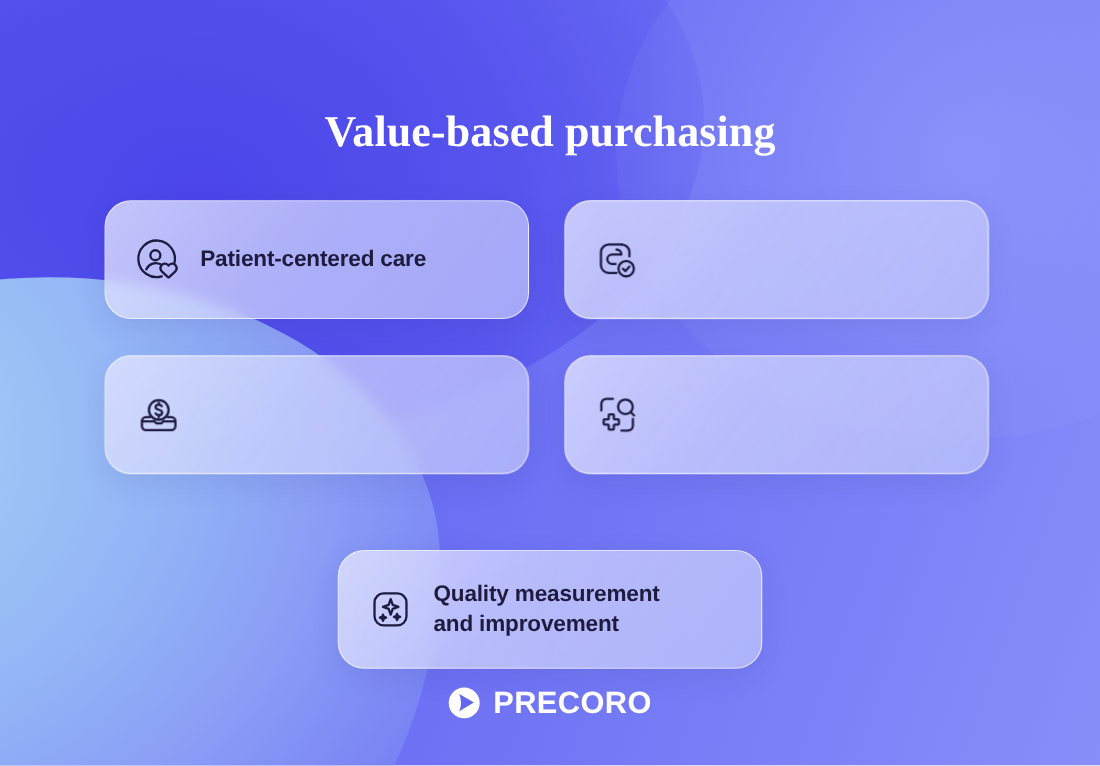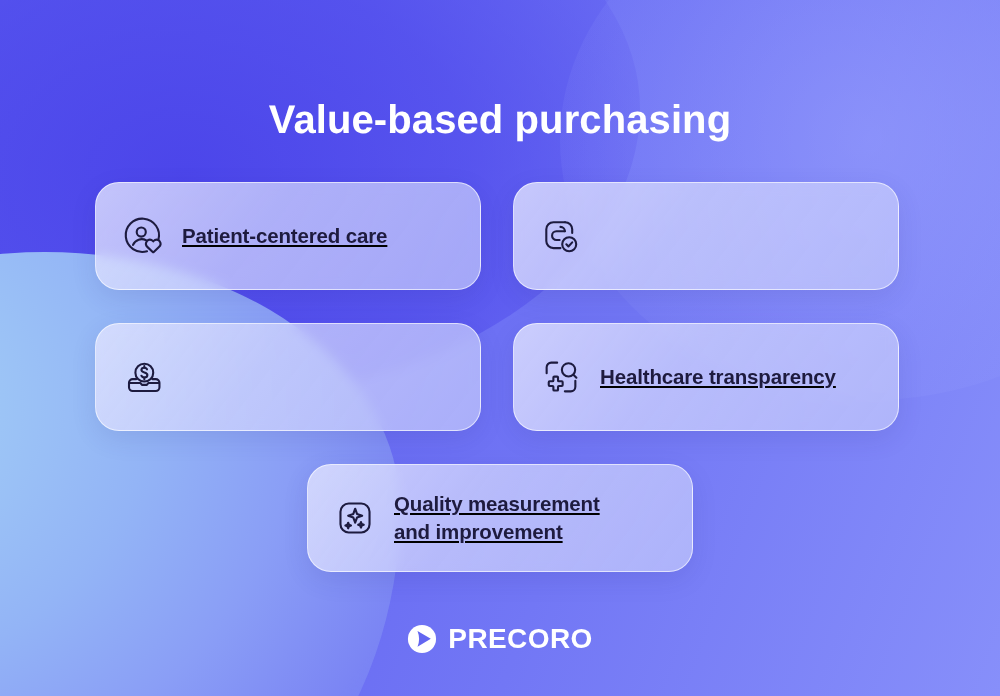--- a/index.html
+++ b/index.html
@@ -78,21 +78,21 @@
     height: 696px;
   }
 
   .poster-title {
     position: absolute;
     left: 0;
     top: 70px;
     width: 1000px;
     text-align: center;
     color: #ffffff;
-    font-family: Liberation Sans, sans-serif;
+    font-family: Liberation Serif, serif;
     font-weight: 700;
     font-size: 40px;
     letter-spacing: 0.1px;
     line-height: 1.15;
     text-rendering: geometricPrecision;
   }
 
   .card-grid {
     position: absolute;
     left: 95px;
@@ -119,24 +119,24 @@
     align-items: center;
     gap: 18px;
     padding: 16px 22px 16px 26px;
     background: linear-gradient(128deg,
                   rgba(226,228,255,0.80) 0%,
                   rgba(208,212,253,0.74) 42%,
                   rgba(196,201,252,0.70) 100%);
     border: 1px solid rgba(255,255,255,0.62);
     box-shadow: 0 8px 26px rgba(40,36,120,0.10);
     backdrop-filter: blur(6px);
-    text-decoration: underline;
   }
   .card.wide-auto {
     width: 386px;
+    margin-top: 36px;
   }
 
   .card-icon {
     flex: 0 0 auto;
     width: 42px;
     height: 42px;
     display: block;
     color: #1d1b3f;
   }
   .card-icon svg {
@@ -241,21 +241,20 @@
         <div class="card">
           <span class="card-icon">
             <svg viewBox="0 0 48 48" fill="none" stroke="currentColor" stroke-width="2.4" stroke-linecap="round" stroke-linejoin="round" aria-hidden="true">
               <path d="M19.6 7.6h-6.8a5.2 5.2 0 0 0-5.2 5.2v6.8"></path>
               <path d="M28.4 40.4h6.8a5.2 5.2 0 0 0 5.2-5.2v-6.8"></path>
               <circle cx="32.6" cy="15.8" r="7.6"></circle>
               <path d="M38.2 21.4l3.4 3.4"></path>
               <path d="M19.6 23.6h-3.3a1 1 0 0 0-1 1v3.3a1 1 0 0 1-1 1h-3.3a1 1 0 0 0-1 1v3.3a1 1 0 0 0 1 1h3.3a1 1 0 0 1 1 1v3.3a1 1 0 0 0 1 1h3.3a1 1 0 0 0 1-1v-3.3a1 1 0 0 1 1-1h3.3a1 1 0 0 0 1-1v-3.3a1 1 0 0 0-1-1h-3.3a1 1 0 0 1-1-1v-3.3a1 1 0 0 0-1-1z"></path>
             </svg>
           </span>
-          <span class="card-label">Healthcare transparency</span>
         </div>
 
       </div>
 
       <div class="card-row centered">
 
         <div class="card wide-auto">
           <span class="card-icon">
             <svg viewBox="0 0 48 48" fill="none" stroke="currentColor" stroke-width="2.4" stroke-linecap="round" stroke-linejoin="round" aria-hidden="true">
               <rect x="7.4" y="7.4" width="33.2" height="33.2" rx="9.4"></rect>

